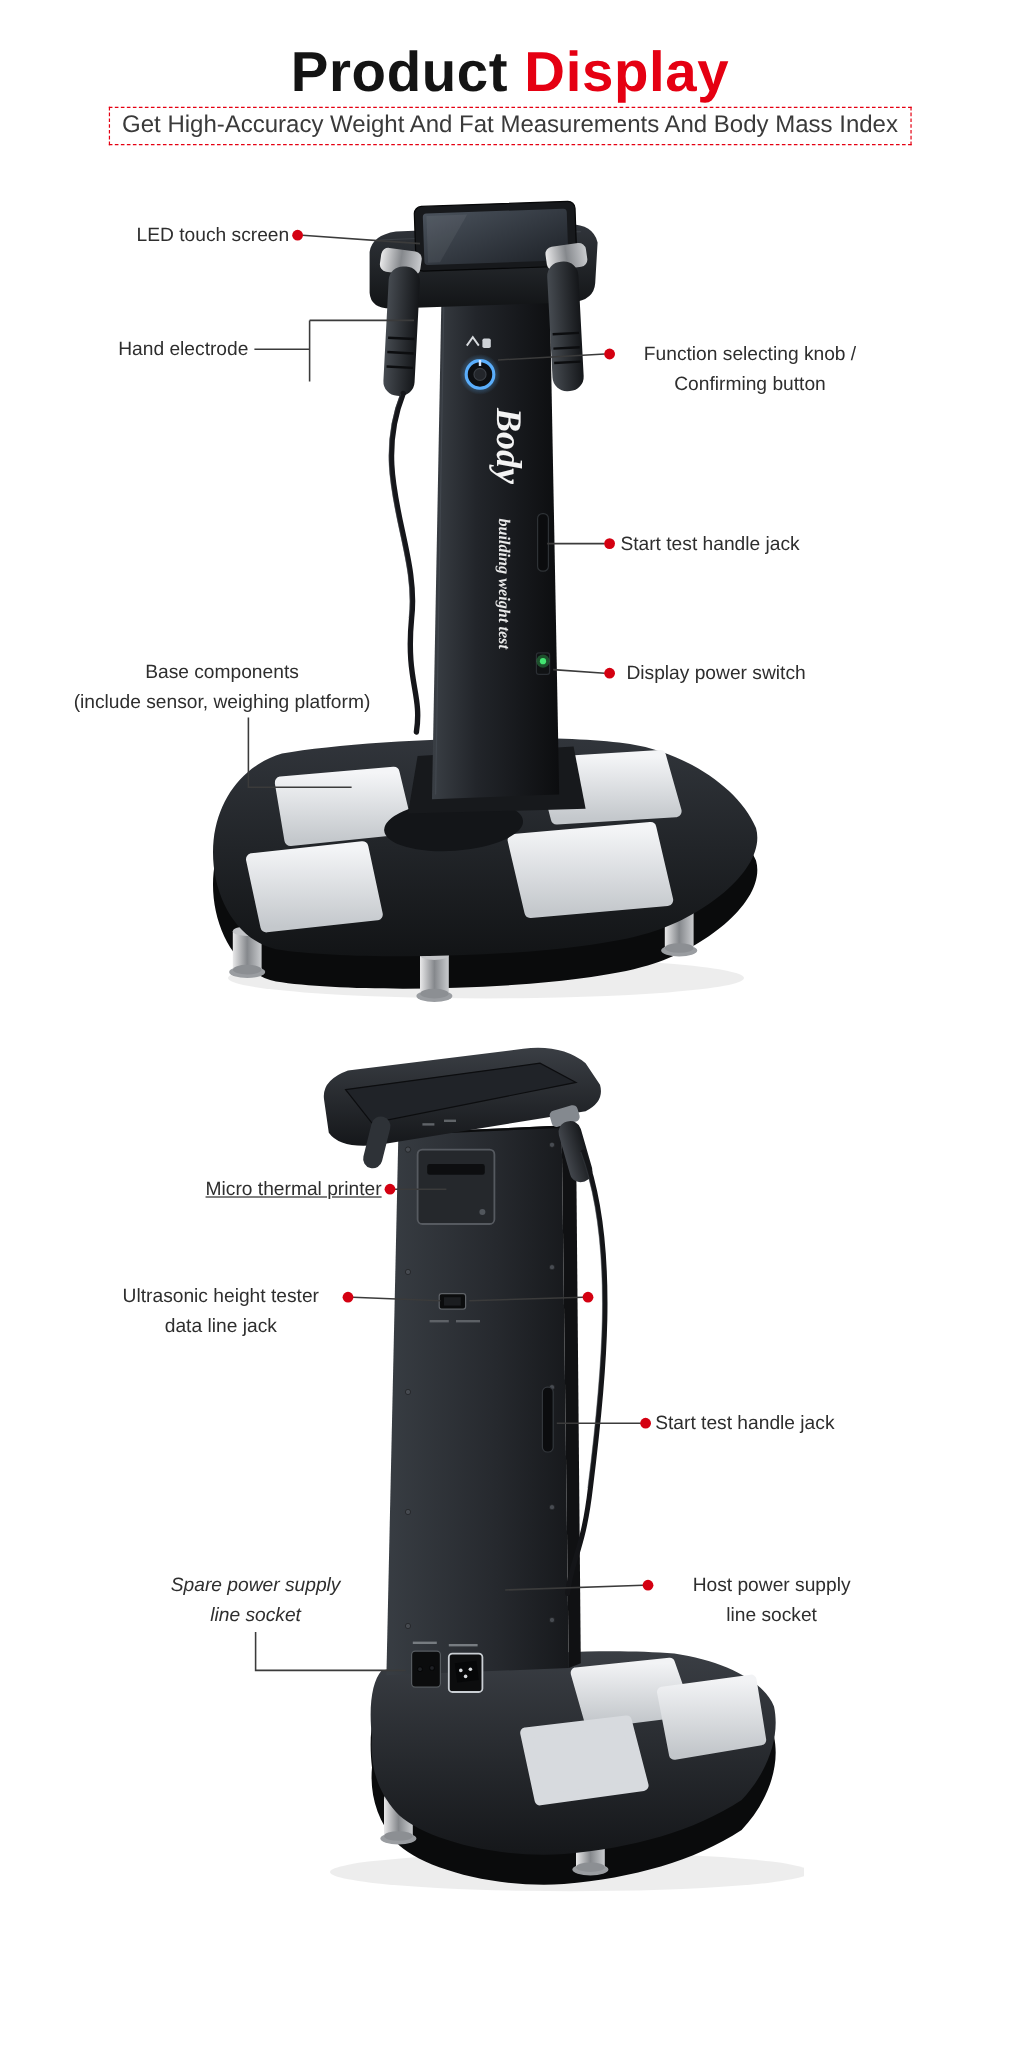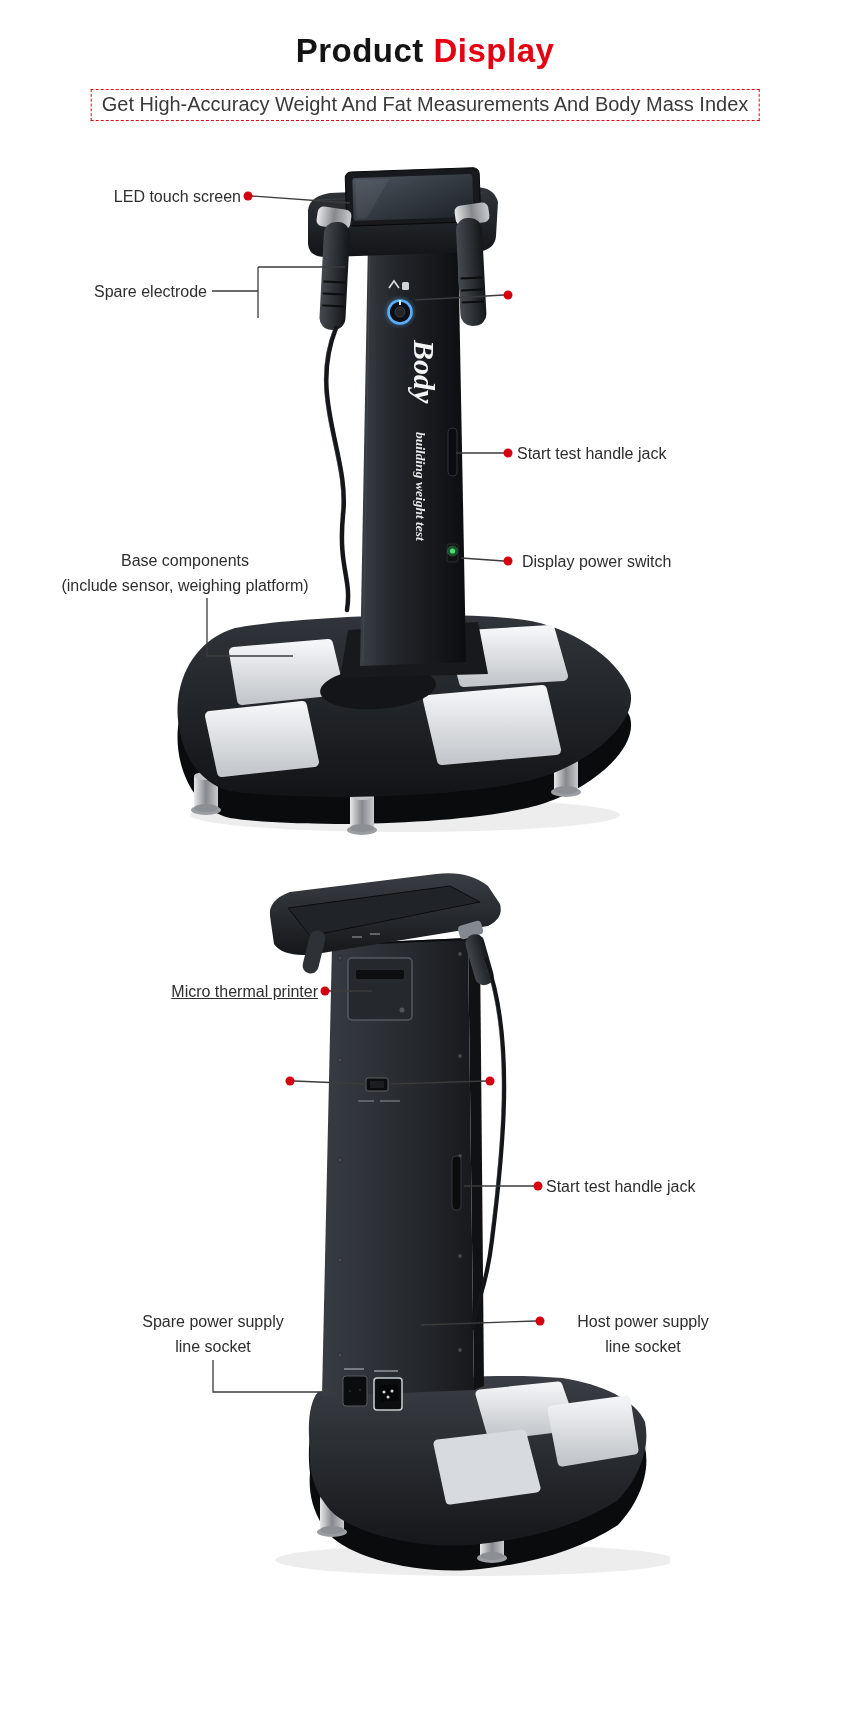--- a/index.html
+++ b/index.html
@@ -1,21 +1,21 @@
 <!DOCTYPE html>
 <html style="--accent: #e50012; --dot: #d40011; --label: #2e2e2e;"><head>
 <meta charset="utf-8">
 <style>
   * { margin:0; padding:0; box-sizing:border-box; }
   html,body { background:#ffffff; }
   body { font-family:"Liberation Sans", sans-serif; }
   .page { position:relative; width:850px; height:1716px; margin:0 auto; background:#fff; overflow:hidden; }
 
   .title { position:absolute; top:32px; left:0; width:100%; text-align:center;
-           font-size:33px; font-weight:bold; color:#141414; letter-spacing:0.5px; }
+           font-size:47px; font-weight:bold; color:#141414; letter-spacing:0.5px; }
   .title .red { color:var(--accent,#e50012); }
 
   .subtitle-box { position:absolute; top:89px; left:50%; transform:translateX(-50%);
            border:1px dashed var(--accent,#e50012); padding:3px 10px 4px 10px;
            font-size:20px; color:#3a3a3a; white-space:nowrap; background:#fff; }
 
   .callout { position:absolute; font-size:16px; color:var(--label,#2e2e2e); line-height:25px; }
   .callout span { white-space:pre-line; }
   .ar { text-align:right; }
   .ac { text-align:center; }
@@ -262,40 +262,48 @@
     </g>
 
     <path d="M246,100 C276,180 262,300 252,380 C246,432 236,440 233,468" stroke="#141518" stroke-width="4.2" fill="none" stroke-linecap="round"></path>
     <path d="M244,100 C274,180 260,300 250,380" stroke="#40454c" stroke-width="1" fill="none" opacity="0.5"></path>
   </svg>
 
   <div class="callout ar" style="left:36px; top:184px; width:205px;">
     <span>LED touch screen</span>
   </div>
   <div class="callout ar" style="left:36px; top:279px; width:171px;">
-    <span>Spare electrode</span>
+    <span>Hand electrode</span>
+  </div>
+  <div class="callout ac" style="left:512px; top:283px; width:226px;">
+    <span>Function selecting knob /
+Confirming button</span>
   </div>
   <div class="callout" style="left:517px; top:441px; width:210px;">
     <span>Start test handle jack</span>
   </div>
   <div class="callout ac" style="left:22px; top:548px; width:326px;">
     <span>Base components
 (include sensor, weighing platform)</span>
   </div>
   <div class="callout" style="left:522px; top:549px; width:210px;">
     <span>Display power switch</span>
   </div>
 
   <div class="callout ar" style="left:113px; top:979px; width:205px;text-decoration:underline;">
     <span>Micro thermal printer</span>
   </div>
+  <div class="callout ac" style="left:80px; top:1068px; width:208px;">
+    <span>Ultrasonic height tester
+data line jack</span>
+  </div>
   <div class="callout" style="left:546px; top:1174px; width:210px;">
     <span>Start test handle jack</span>
   </div>
-  <div class="callout ac" style="left:113px; top:1309px; width:200px;">
+  <div class="callout ac" style="left:113px; top:1309px; width:200px;font-style:italic;">
     <span>Spare power supply
 line socket</span>
   </div>
   <div class="callout ac" style="left:548px; top:1309px; width:190px;text-align:center;">
     <span>Host power supply
 line socket</span>
   </div>
 
   <svg class="overlay" width="850" height="1716" viewBox="0 0 850 1716">
 

